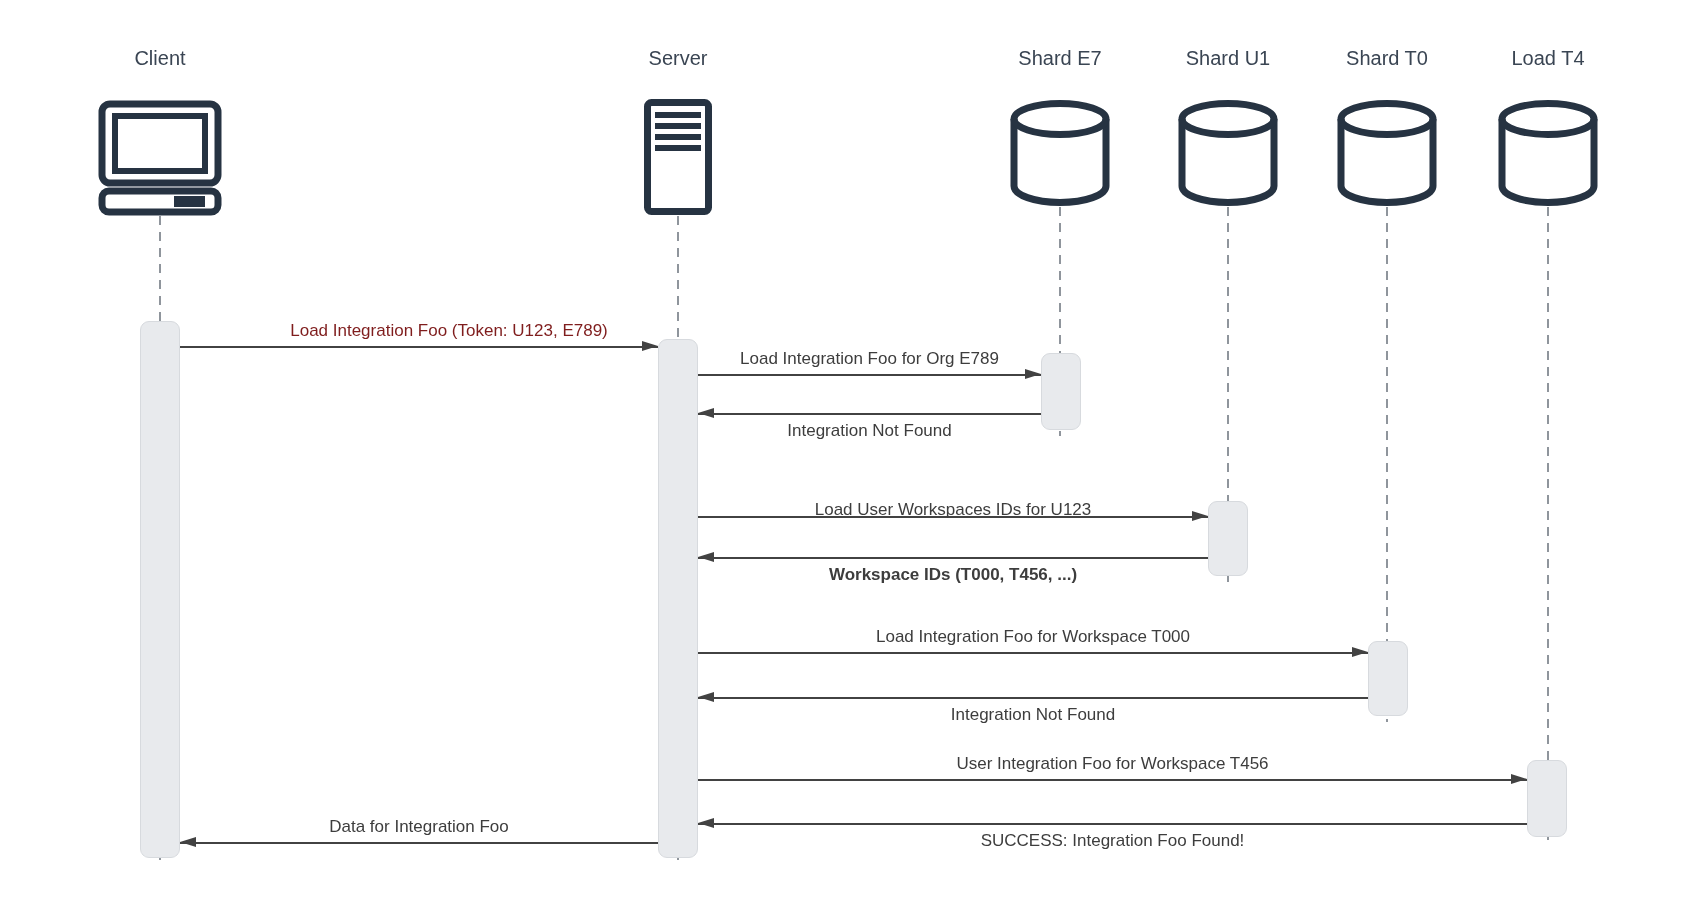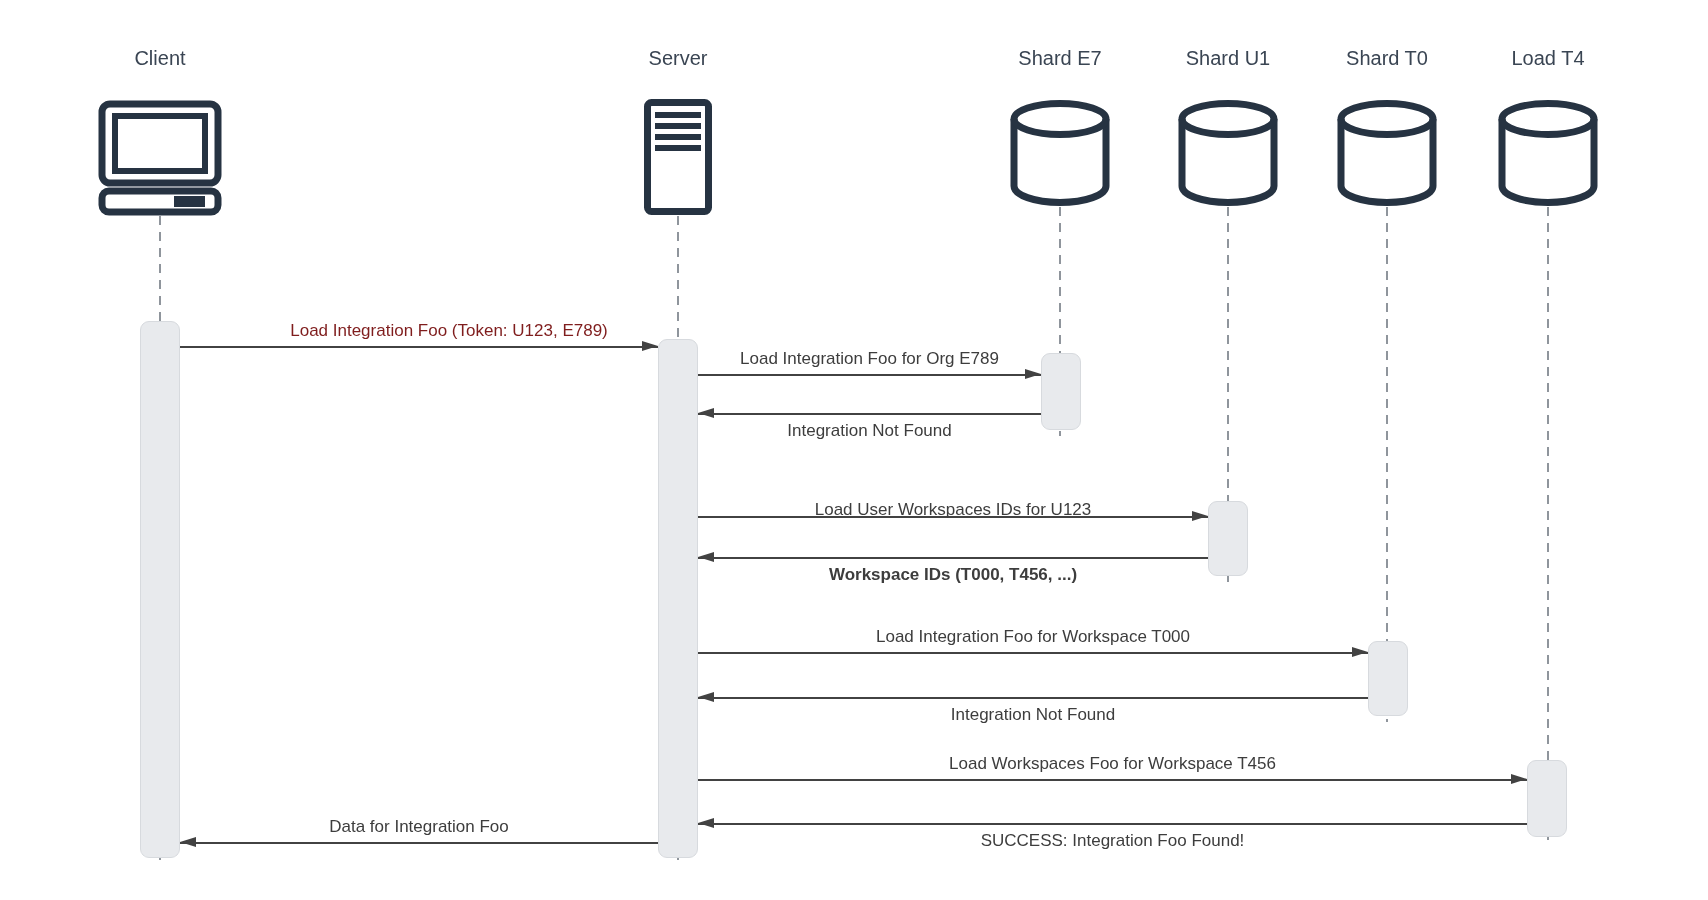--- a/index.html
+++ b/index.html
@@ -124,21 +124,21 @@
       <div class="msg-arrowhead" style="top: 552px; left: 698px; border-right: 16px solid rgb(66, 66, 66);"></div>
       <div class="msg-label" style="left: 953px; top: 565px; color: rgb(61, 61, 61); font-weight: bold;">Workspace IDs (T000, T456, ...)</div>
       <div class="msg-line" style="left: 698px; top: 652px; width: 670px; background: rgb(66, 66, 66);"></div>
       <div class="msg-arrowhead" style="top: 647px; left: 1352px; border-left: 16px solid rgb(66, 66, 66);"></div>
       <div class="msg-label" style="left: 1033px; top: 627px; color: rgb(61, 61, 61);">Load Integration Foo for Workspace T000</div>
       <div class="msg-line" style="left: 698px; top: 697px; width: 670px; background: rgb(66, 66, 66);"></div>
       <div class="msg-arrowhead" style="top: 692px; left: 698px; border-right: 16px solid rgb(66, 66, 66);"></div>
       <div class="msg-label" style="left: 1033px; top: 705px; color: rgb(61, 61, 61);">Integration Not Found</div>
       <div class="msg-line" style="left: 698px; top: 779px; width: 829px; background: rgb(66, 66, 66);"></div>
       <div class="msg-arrowhead" style="top: 774px; left: 1511px; border-left: 16px solid rgb(66, 66, 66);"></div>
-      <div class="msg-label" style="left: 1112.5px; top: 754px; color: rgb(61, 61, 61);">Load Workspaces Foo for Workspace T456</div>
+      <div class="msg-label" style="left: 1112.5px; top: 754px; color: rgb(61, 61, 61);">User Integration Foo for Workspace T456</div>
       <div class="msg-line" style="left: 698px; top: 823px; width: 829px; background: rgb(66, 66, 66);"></div>
       <div class="msg-arrowhead" style="top: 818px; left: 698px; border-right: 16px solid rgb(66, 66, 66);"></div>
       <div class="msg-label" style="left: 1112.5px; top: 831px; color: rgb(61, 61, 61);">SUCCESS: Integration Foo Found!</div>
       <div class="msg-line" style="left: 180px; top: 842px; width: 478px; background: rgb(66, 66, 66);"></div>
       <div class="msg-arrowhead" style="top: 837px; left: 180px; border-right: 16px solid rgb(66, 66, 66);"></div>
       <div class="msg-label" style="left: 419px; top: 817px; color: rgb(61, 61, 61);">Data for Integration Foo</div>
     </div>
 </div>
 
 </body></html>

